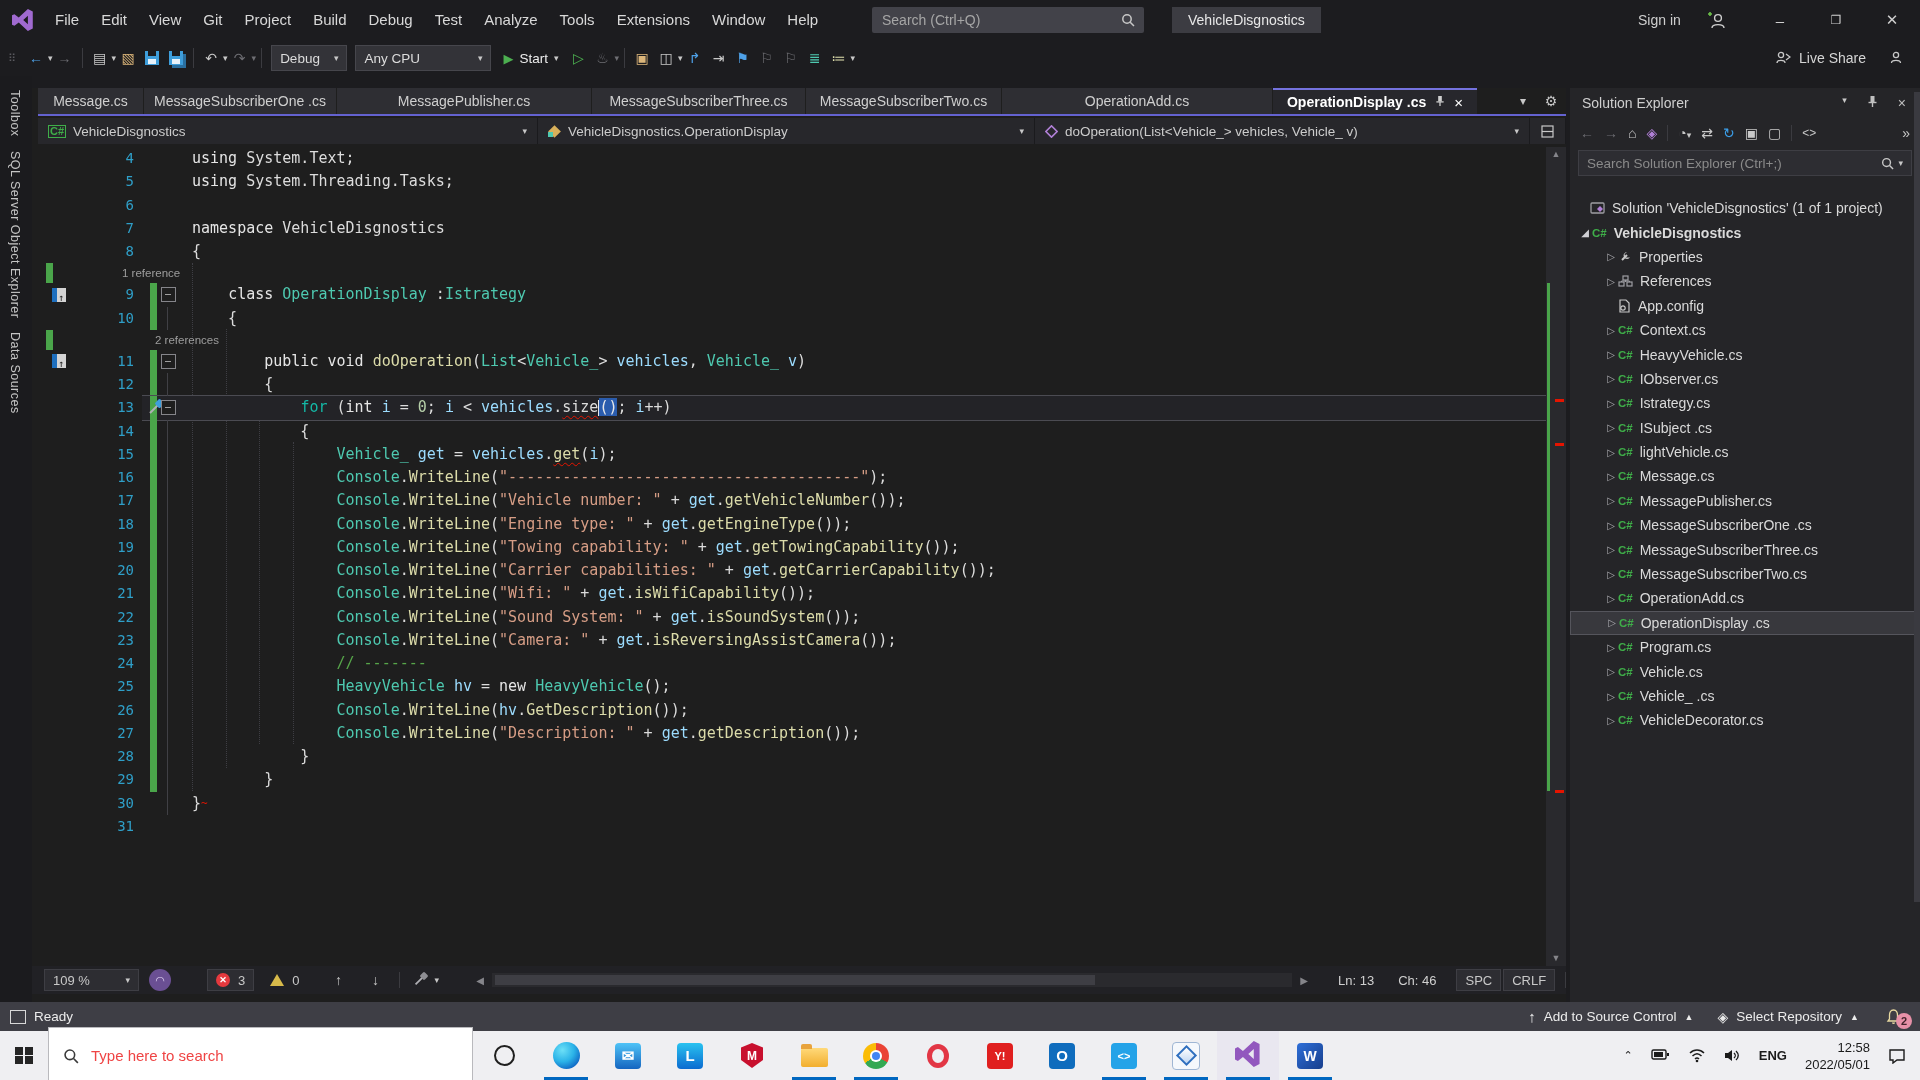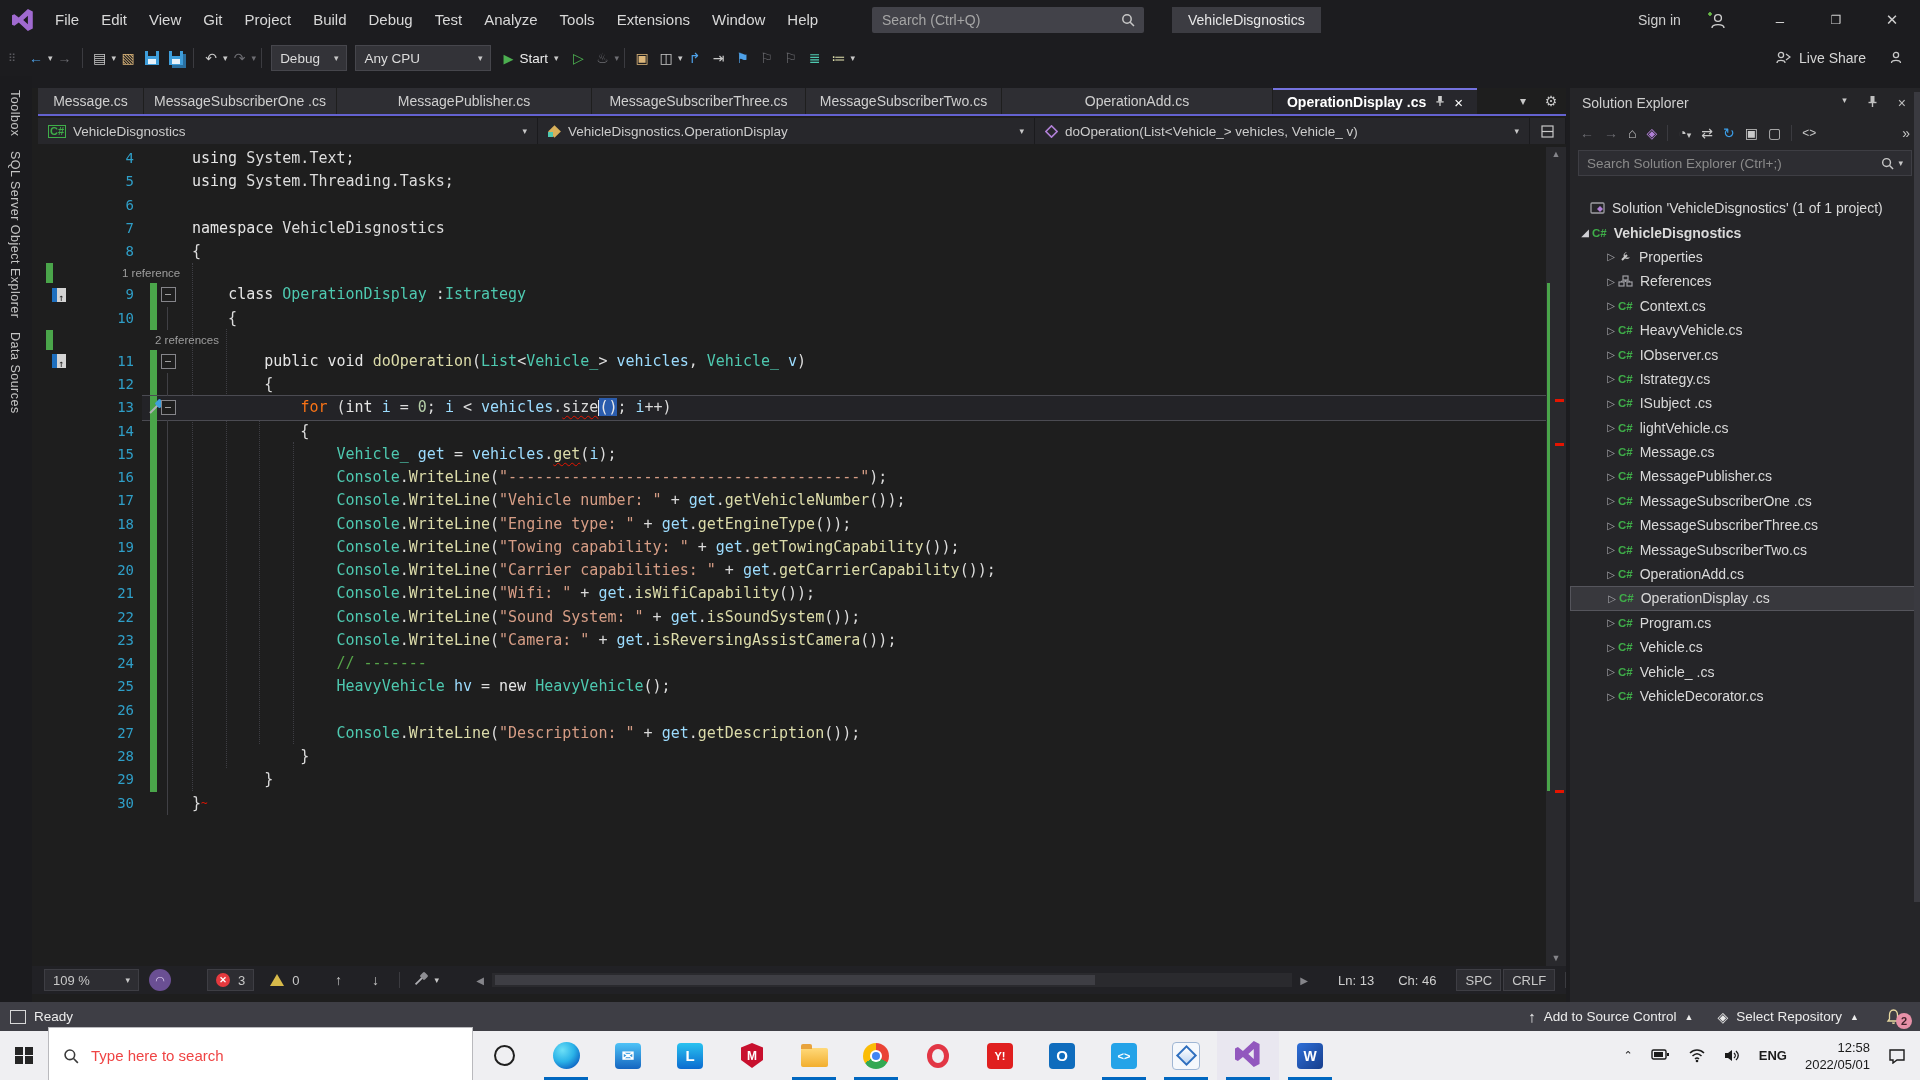--- a/index.html
+++ b/index.html
@@ -54,21 +54,21 @@
   .hlwrap.cur{background:#232327;border-top:1px solid #4B4B52;border-bottom:1px solid #4B4B52;margin:-1px 0;}
   .cell-chg{width:7px;margin-left:8px;}
   .chg-on{background:#4AA54A;}
   .cell-outl{width:22px;display:flex;align-items:center;justify-content:center;position:relative;}
   .outl-line{position:absolute;left:10px;top:0;bottom:0;width:1px;background:#404045;}
   .outl-box{width:13px;height:13px;border:1px solid #85858A;background:#1E1E1E;color:#C8C8C8;font-size:10px;
             line-height:11px;text-align:center;z-index:2;}
   .cell-code{white-space:pre;padding-left:13px;color:#DCDCDC;}
   .cell-fill{flex:1;}
   .lens-text{color:#9D9D9D;font-size:11.5px;font-family:"Liberation Sans",sans-serif;}
-  .tk-k{color:#e5e5e5}.tk-c{color:#f97316}.tk-t{color:#4EC9B0}.tk-m{color:#DCDCAA}.tk-s{color:#D69D85}
+  .tk-k{color:#e5e5e5}.tk-c{color:#14b8a6}.tk-t{color:#4EC9B0}.tk-m{color:#DCDCAA}.tk-s{color:#D69D85}
   .tk-n{color:#B5CEA8}.tk-v{color:#9CDCFE}.tk-p{color:#DCDCDC}.tk-cm{color:#57A64A}
   .tk-e{text-decoration:underline;text-decoration-style:wavy;text-decoration-color:#E51400;text-decoration-thickness:1px;text-underline-offset:3px;}
   .tk-sel{background:#2A5CAD;color:#E8E8E8;}
   .tk-caret{display:inline-block;width:0;border-left:1.5px solid #E8E8E8;height:16px;vertical-align:middle;}
   .tk-tld{color:#E51400;font-size:11px;vertical-align:bottom;}
   .guide{position:absolute;width:0;border-left:1px dotted #3E3E44;}
   
   #vscroll{left:1546px;top:147px;width:20px;height:819px;background:#29292D;}
   .sb-arrow{position:absolute;left:0;width:20px;height:15px;color:#85858A;font-size:9px;text-align:center;line-height:15px;}
   .sb-mark-red{position:absolute;left:9px;width:9px;height:3px;background:#E51400;}
@@ -603,20 +603,21 @@
         </span>
       </div>
       <div class="r">
         <span class="cell-gly"></span>
         <span class="cell-ln">26</span>
         <span class="hlwrap">
           <span class="cell-chg chg-on"></span>
           <span class="cell-outl">
             <span class="outl-line"></span>
           </span>
+          <span class="cell-code"><span class="tk-p">                </span><span class="tk-t">Console</span><span class="tk-p">.</span><span class="tk-m">WriteLine</span><span class="tk-p">(</span><span class="tk-v">hv</span><span class="tk-p">.</span><span class="tk-m">GetDescription</span><span class="tk-p">());</span></span>
           <span class="cell-fill"></span>
         </span>
       </div>
       <div class="r">
         <span class="cell-gly"></span>
         <span class="cell-ln">27</span>
         <span class="hlwrap">
           <span class="cell-chg chg-on"></span>
           <span class="cell-outl">
             <span class="outl-line"></span>
@@ -651,20 +652,30 @@
       </div>
       <div class="r">
         <span class="cell-gly"></span>
         <span class="cell-ln">30</span>
         <span class="hlwrap">
           <span class="cell-chg"></span>
           <span class="cell-outl">
             <span class="outl-line"></span>
           </span>
           <span class="cell-code"><span class="tk-p">}</span><span class="tk-tld">~</span></span>
+          <span class="cell-fill"></span>
+        </span>
+      </div>
+      <div class="r">
+        <span class="cell-gly"></span>
+        <span class="cell-ln">31</span>
+        <span class="hlwrap">
+          <span class="cell-chg"></span>
+          <span class="cell-outl"></span>
+          <span class="cell-code"></span>
           <span class="cell-fill"></span>
         </span>
       </div>
     </div>
 
   <svg class="abs" style="left:146px;top:399px;" width="18" height="18" viewBox="0 0 18 18">
     <line x1="4" y1="14" x2="12" y2="6" stroke="#B0B0B5" stroke-width="2"></line>
     <rect x="10" y="1" width="7" height="7" rx="1.5" transform="rotate(45 13.5 4.5)" fill="#3E9EDB"></rect>
   </svg>
 
@@ -902,20 +913,30 @@
             <svg width="15" height="13" viewBox="0 0 15 13">
               <rect x="1" y="7" width="5" height="4" fill="none" stroke="#9E9EA3" stroke-width="1.2"></rect>
               <rect x="9" y="7" width="5" height="4" fill="none" stroke="#9E9EA3" stroke-width="1.2"></rect>
               <rect x="5" y="1" width="5" height="4" fill="none" stroke="#9E9EA3" stroke-width="1.2"></rect>
               <path d="M7.5 5 V7 M3.5 7 V6 H11.5 V7" fill="none" stroke="#9E9EA3" stroke-width="1"></path>
             </svg>
           </span>
           <span class="tr-label">References</span>
         </div>
         <div class="tree-row" style="padding-left: 34px;">
+          <span class="tr-arrow"></span>
+          <span class="mini-svg">
+            <svg width="13" height="14" viewBox="0 0 13 14">
+              <path d="M2 1 H8 L11 4 V13 H2 Z" fill="none" stroke="#C8C8C8" stroke-width="1.2"></path>
+              <circle cx="5" cy="9" r="2.2" fill="none" stroke="#C8C8C8" stroke-width="1.2"></circle>
+            </svg>
+          </span>
+          <span class="tr-label">App.config</span>
+        </div>
+        <div class="tree-row" style="padding-left: 34px;">
           <span class="tr-arrow">▷</span>
           <span class="mini-svg">
             <span class="csharp-plain">C#</span>
           </span>
           <span class="tr-label">Context.cs</span>
         </div>
         <div class="tree-row" style="padding-left: 34px;">
           <span class="tr-arrow">▷</span>
           <span class="mini-svg">
             <span class="csharp-plain">C#</span>

